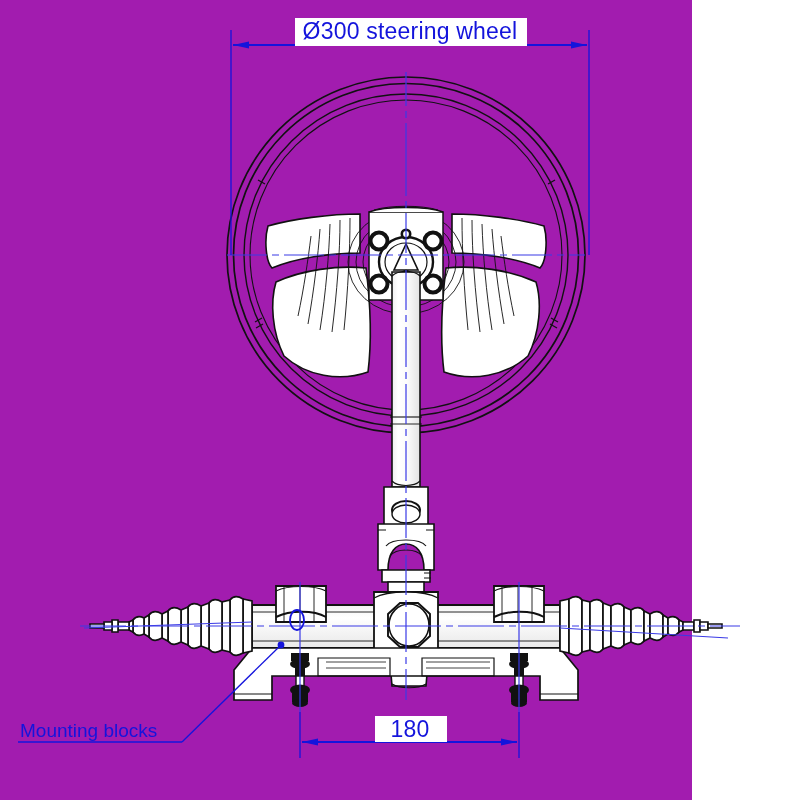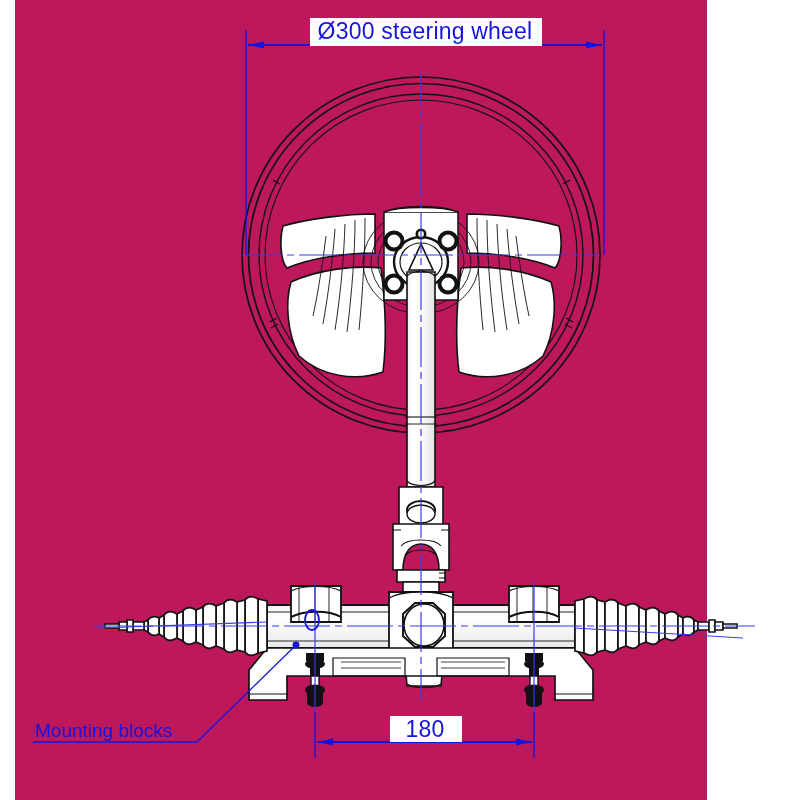--- a/index.html
+++ b/index.html
@@ -1,18 +1,18 @@
 <!DOCTYPE html>
 <html><head>
 <meta charset="utf-8">
 <style>
   html,body{margin:0;padding:0;background:#ffffff;}
   body{width:800px;height:800px;overflow:hidden;
        font-family:"Liberation Sans", sans-serif;}
-  #drawing{position:relative;width:692px;height:800px;background:#be185d;margin-left:15px;}
+  #drawing{position:relative;width:692px;height:800px;background:#a21caf;}
   svg{display:block;}
   .dimtext{fill:#1414dc;font-family:"Liberation Sans",sans-serif;
            font-size:23px;letter-spacing:0.2px;}
   .leadertext{fill:#1414dc;font-family:"Liberation Sans",sans-serif;
               font-size:19px;}
 </style>
 </head>
 <body>
 
 <div id="drawing">

